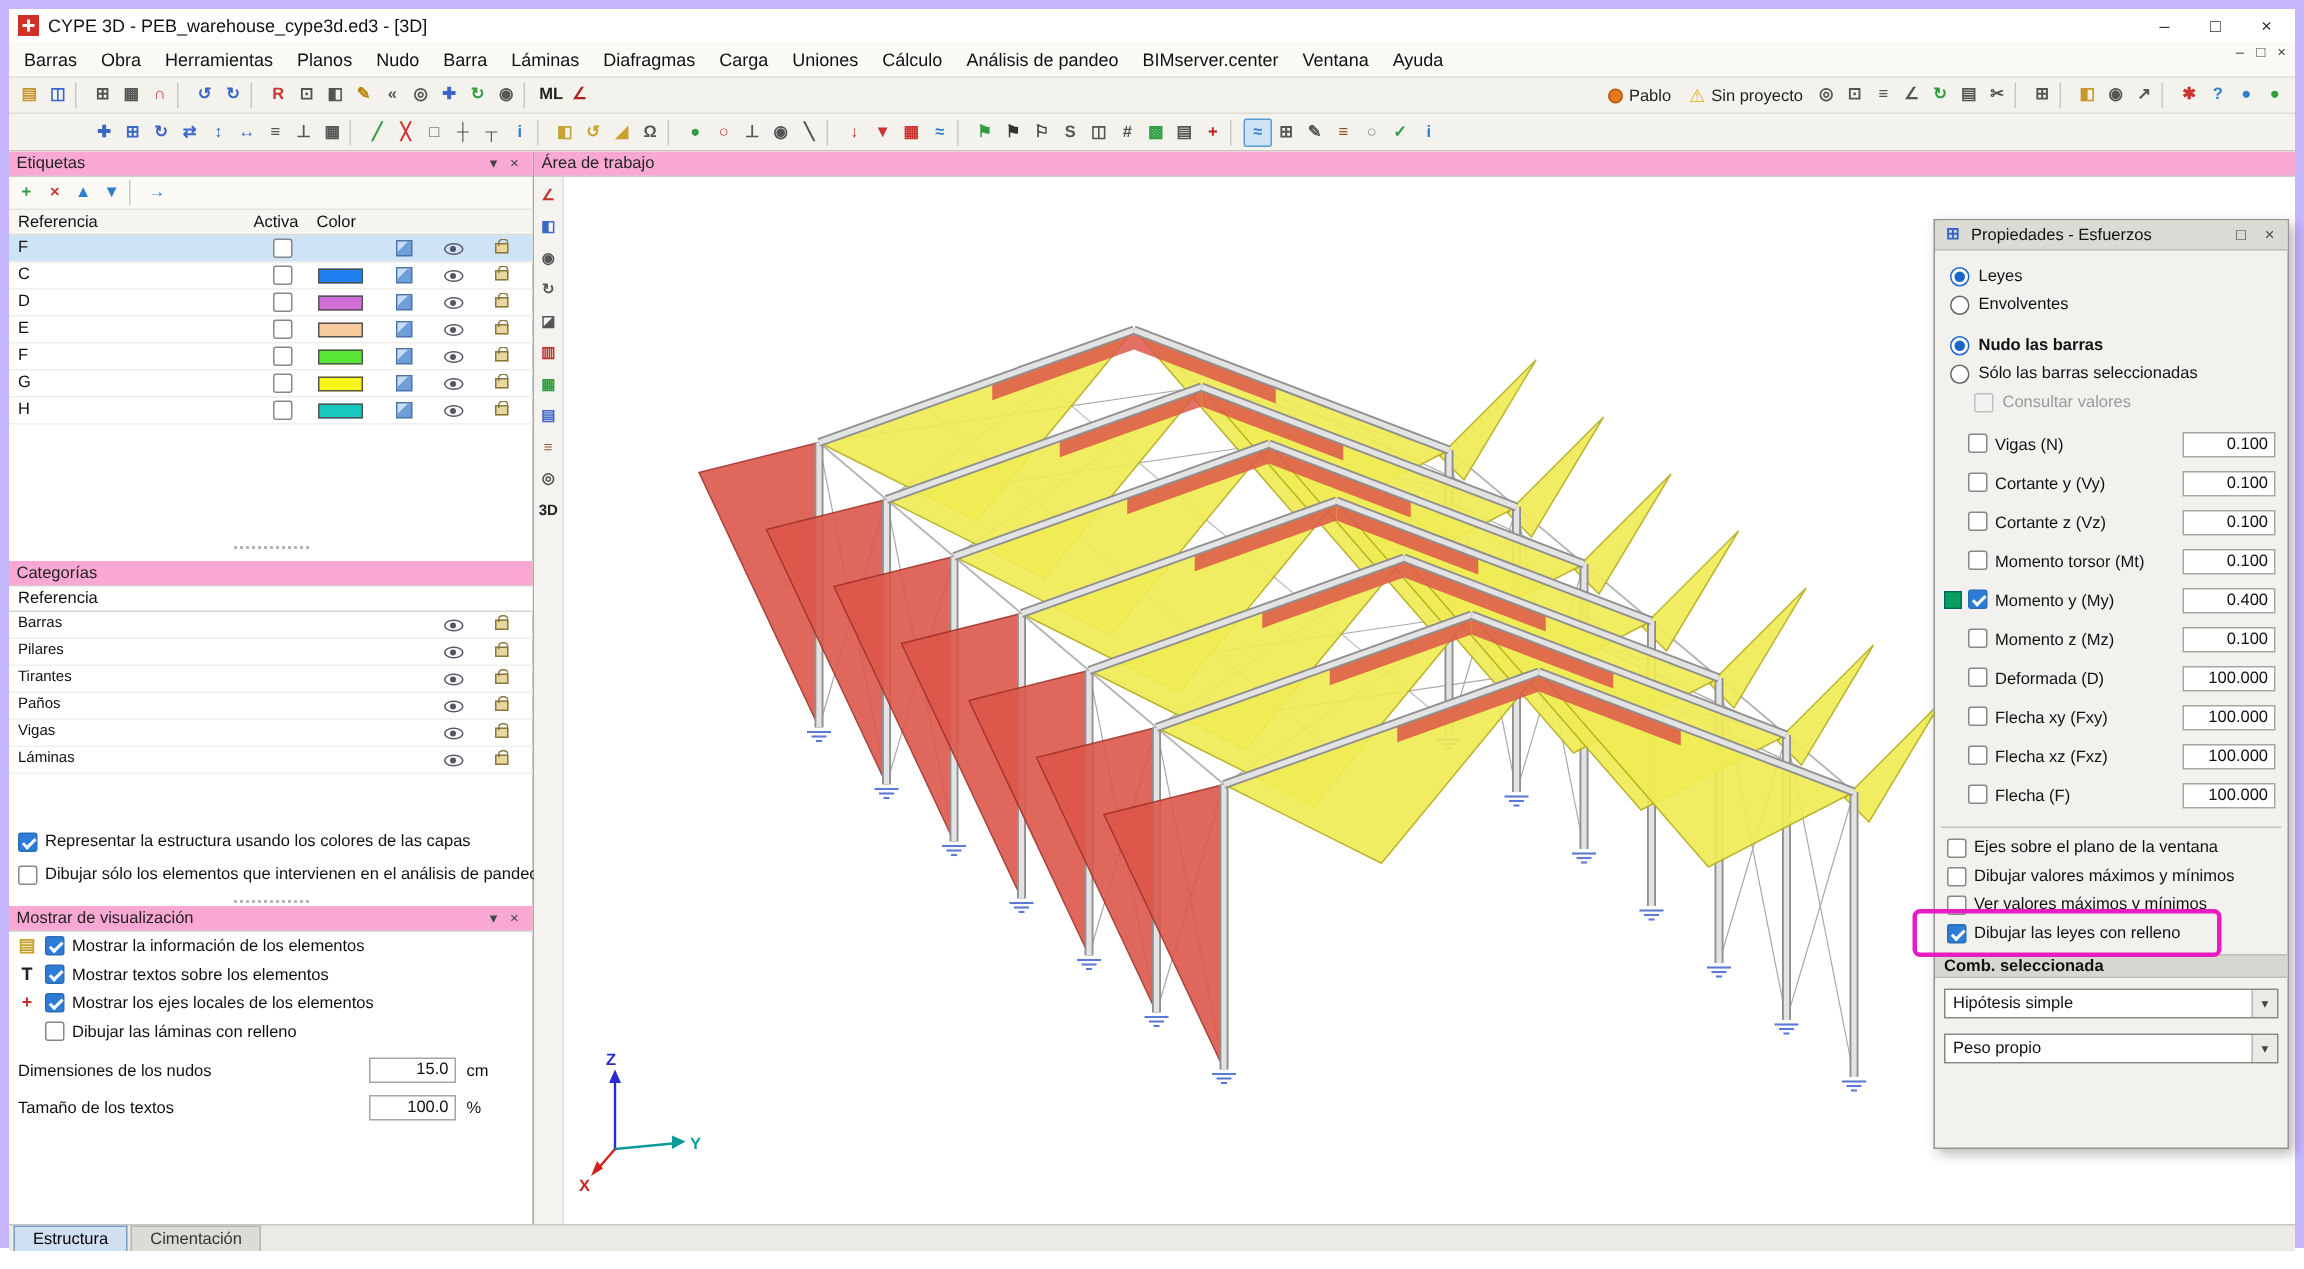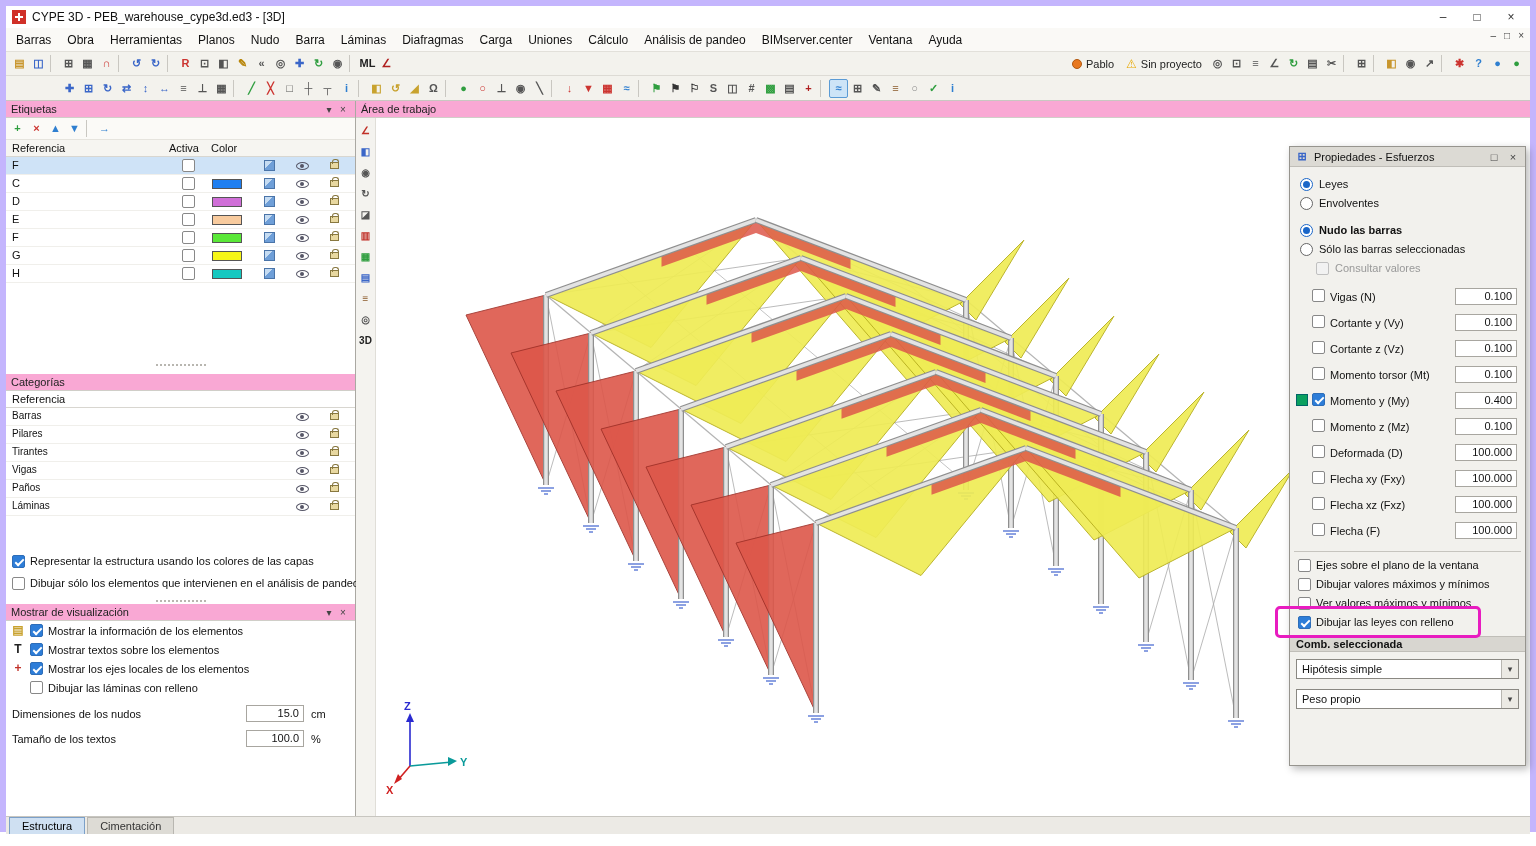--- a/index.html
+++ b/index.html
@@ -401,27 +401,27 @@
     <span class="lock"></span>
   </div>
 
   <div class="crow">
     <span class="crowlab">Tirantes</span>
     <span class="eye"></span>
     <span class="lock"></span>
   </div>
 
   <div class="crow">
+    <span class="crowlab">Paños</span>
+    <span class="eye"></span>
+    <span class="lock"></span>
+  </div>
+
+  <div class="crow">
     <span class="crowlab">Vigas</span>
-    <span class="eye"></span>
-    <span class="lock"></span>
-  </div>
-
-  <div class="crow">
-    <span class="crowlab">Paños</span>
     <span class="eye"></span>
     <span class="lock"></span>
   </div>
 
   <div class="crow">
     <span class="crowlab">Láminas</span>
     <span class="eye"></span>
     <span class="lock"></span>
   </div>
 </div>

